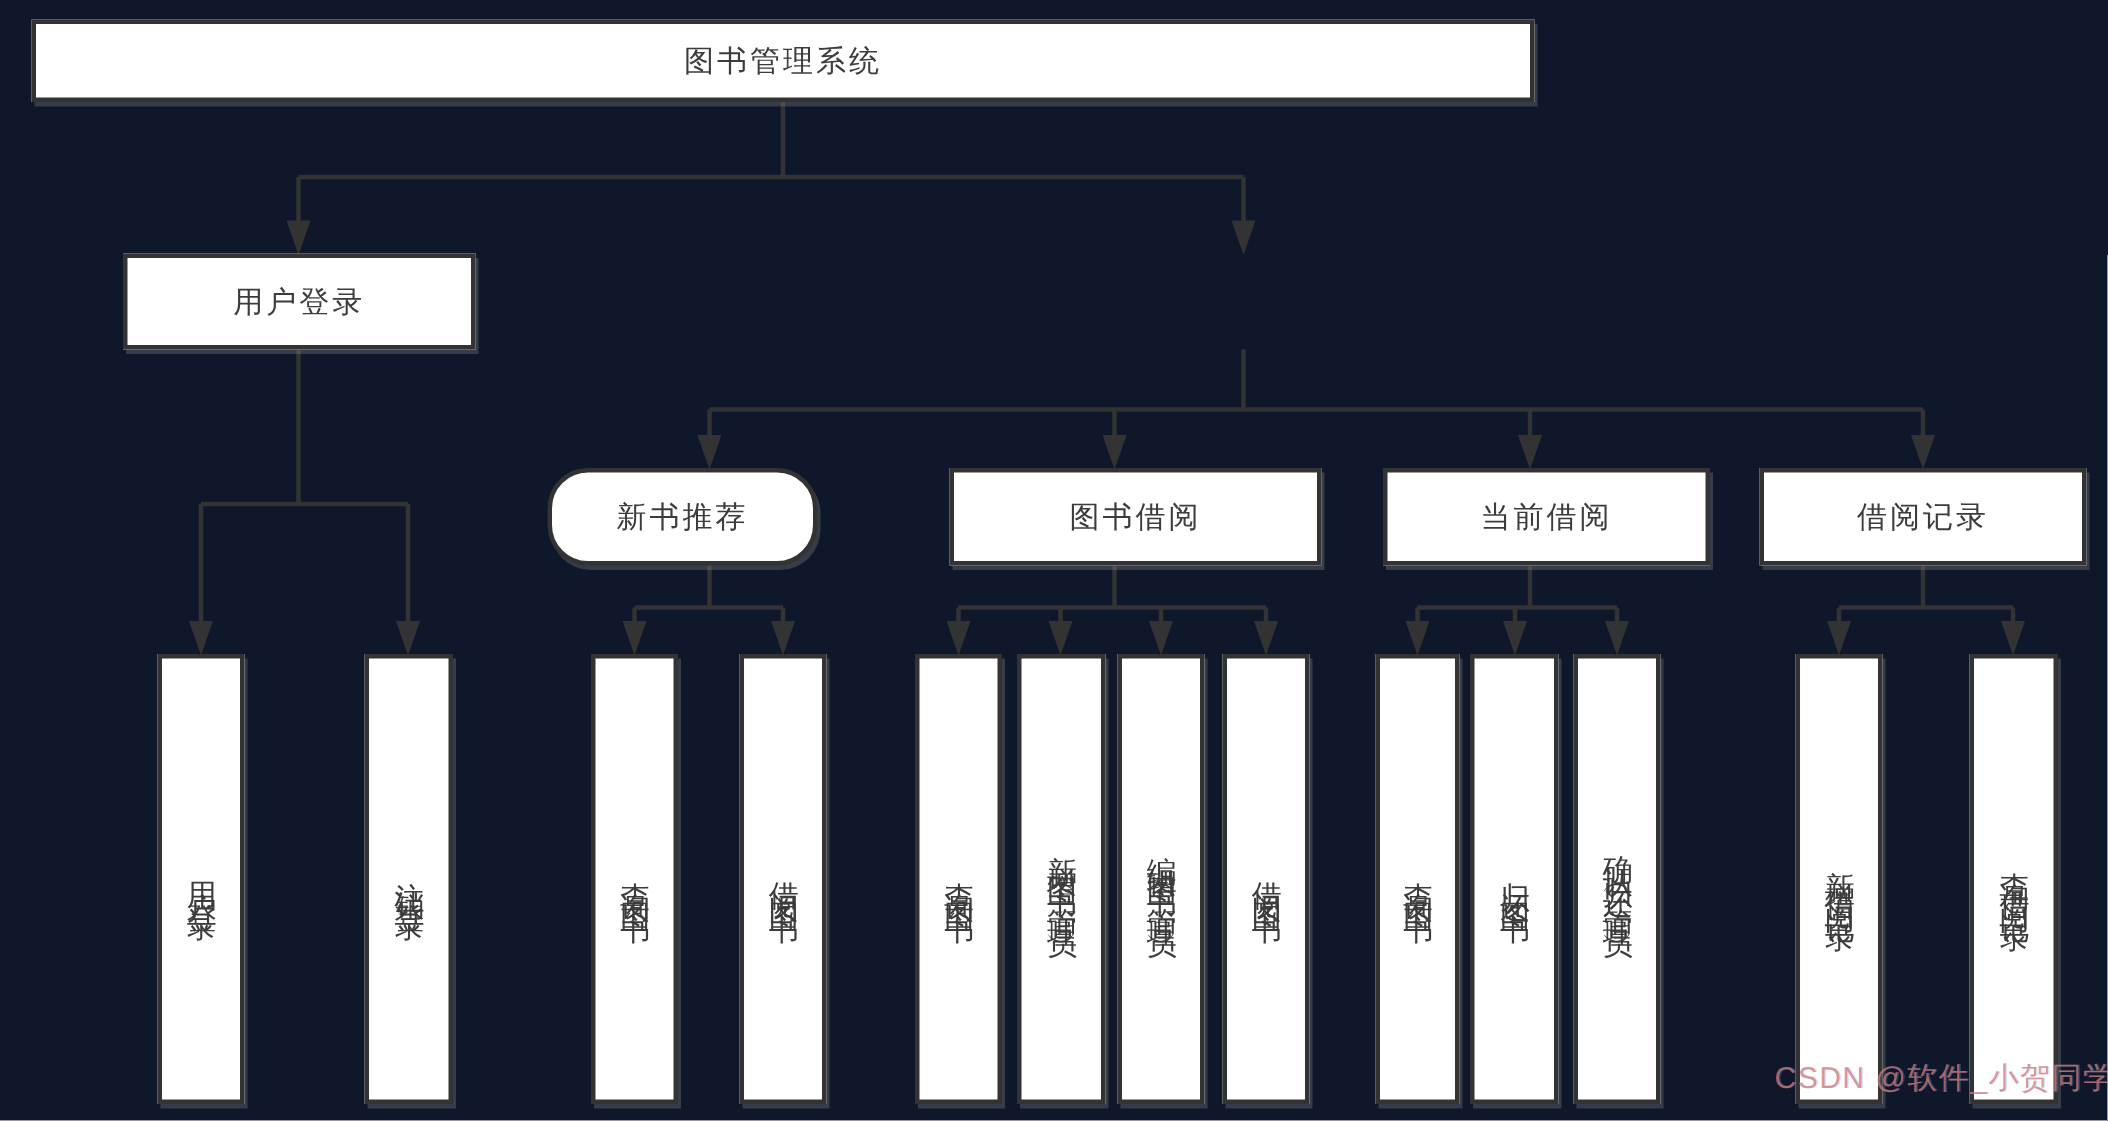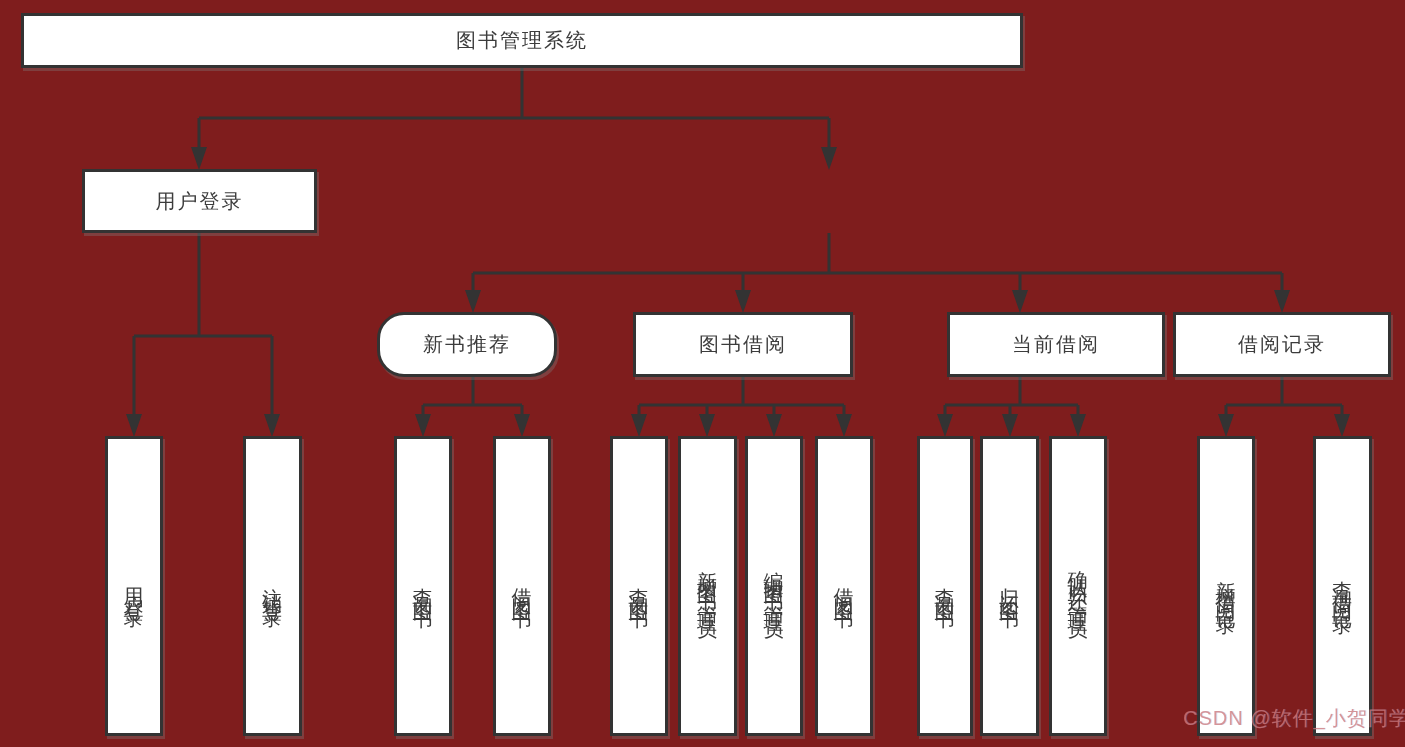--- a/index.html
+++ b/index.html
@@ -1,20 +1,20 @@
 <!DOCTYPE html>
 <html><head>
 <meta charset="utf-8">
 <style>
   html, body { margin: 0; padding: 0; background: #ffffff; }
   .stage {
     position: relative;
     width: 1405px;
     height: 747px;
-    background: #7f1d1d;
+    background: #0f172a;
     font-family: "Liberation Sans", "DejaVu Sans", sans-serif;
     overflow: hidden;
   }
   .connectors {
     position: absolute;
     left: 0; top: 0;
     z-index: 1;
   }
   .connectors path {
     fill: none;
@@ -47,23 +47,23 @@
     text-orientation: mixed;
     font-size: 20px;
     letter-spacing: 7px;
     line-height: 1;
     white-space: nowrap;
   }
   
   .n-root    { left: 21px;   top: 13px;  width: 1002px; height: 55px; }
   .n-login   { left: 82px;   top: 169px; width: 235px;  height: 64px; }
   .n-mgmt    { left: 712px;  top: 169px; width: 235px;  height: 64px; }
-  .n-newbook { left: 377px;  top: 312px; width: 180px;  height: 65px; border-radius: 27px; }
-  .n-borrow  { left: 633px;  top: 312px; width: 220px;  height: 65px; }
-  .n-current { left: 947px;  top: 312px; width: 218px;  height: 65px; }
+  .n-newbook { left: 365px;  top: 312px; width: 180px;  height: 65px; border-radius: 27px; }
+  .n-borrow  { left: 633px;  top: 312px; width: 248px;  height: 65px; }
+  .n-current { left: 922px;  top: 312px; width: 218px;  height: 65px; }
   .n-record  { left: 1173px; top: 312px; width: 218px;  height: 65px; font-family: Liberation Serif, serif; }
   .leaf { top: 436px; height: 300px; }
   .l1  { left: 105px;  width: 58px; }
   .l2  { left: 243px;  width: 59px; }
   .l3  { left: 394px;  width: 58px; }
   .l4  { left: 493px;  width: 58px; }
   .l5  { left: 610px;  width: 58px; }
   .l6  { left: 678px;  width: 59px; }
   .l7  { left: 745px;  width: 58px; }
   .l8  { left: 815px;  width: 58px; }

